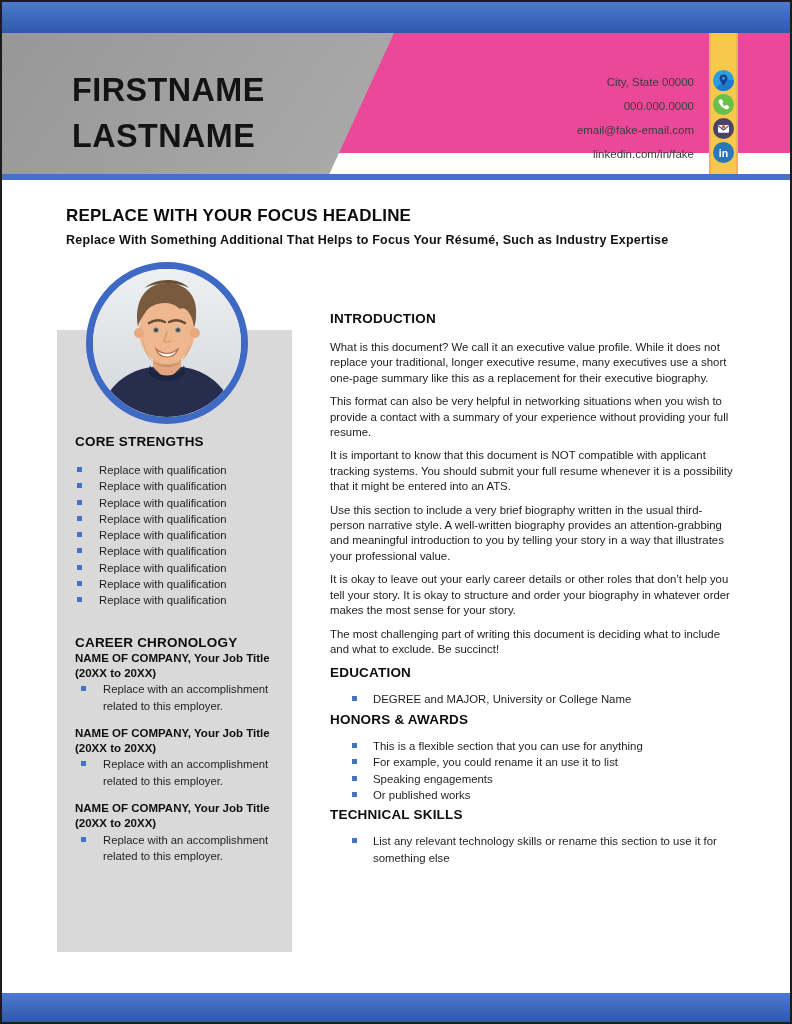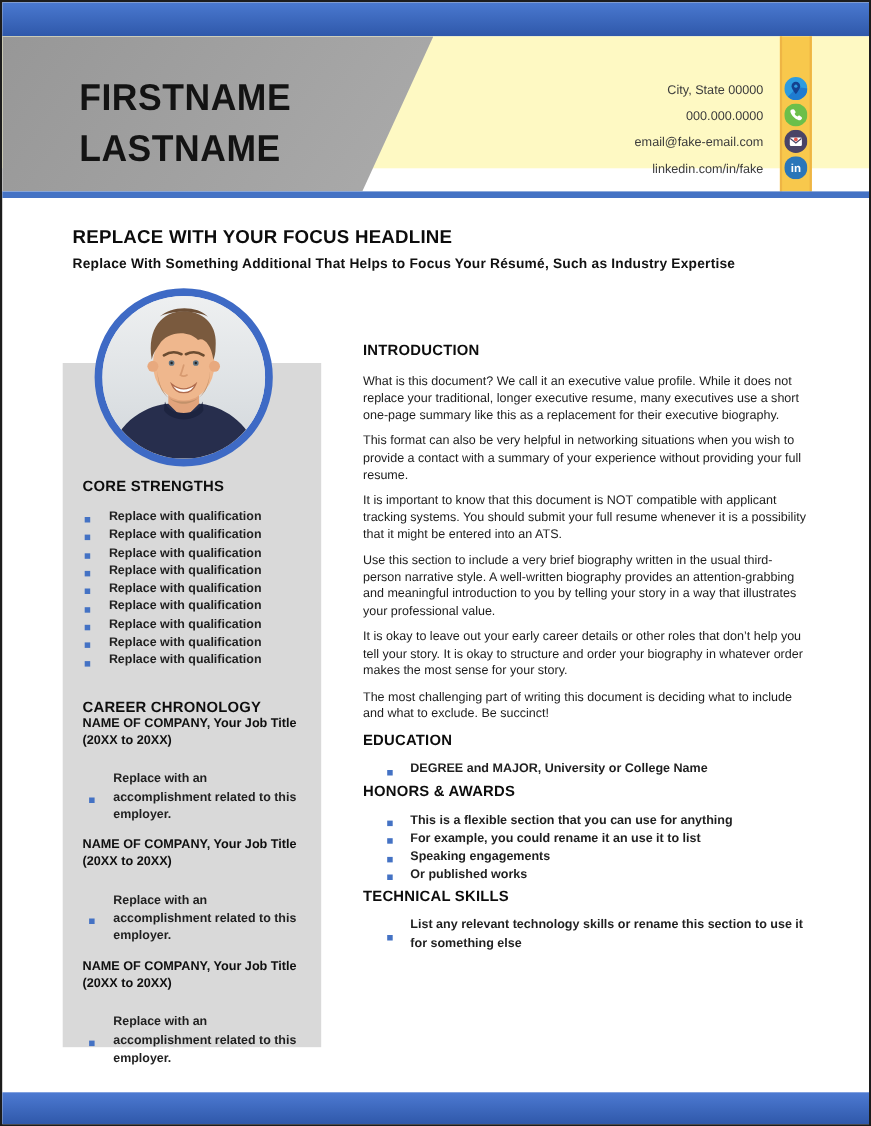--- a/index.html
+++ b/index.html
@@ -7,21 +7,21 @@
     position:relative;width:792px;height:1024px;box-sizing:border-box;
     border:2px solid #1c1c1c;background:#ffffff;overflow:hidden;
     font-family:"Liberation Sans",sans-serif;color:#1d1d1d;
   }
   
   .top-bar{position:absolute;left:0;top:0;width:100%;height:31px;
     background:linear-gradient(#4a79d0,#2f58aa);}
   .bottom-bar{position:absolute;left:0;bottom:0;width:100%;height:29px;
     background:linear-gradient(#4d7ad2,#2f58aa);}
   
-  .header{position:absolute;left:0;top:31px;width:100%;height:120px;background:#fef9c3;}
+  .header{position:absolute;left:0;top:31px;width:100%;height:120px;background:#ec4899;}
   .gray-shape{position:absolute;left:0;top:0;width:392px;height:141px;
     background:linear-gradient(125deg,#979797,#ababab);
     clip-path:polygon(0 0,100% 0,83.5% 100%,0 100%);}
   .name-block{position:absolute;left:70px;top:33px;font-weight:bold;color:#131313;
     font-size:34px;line-height:46px;letter-spacing:.5px;transform:scaleX(.95);
     transform-origin:left top;white-space:nowrap;}
   .contact-block{position:absolute;right:96px;top:37px;text-align:right;
     font-size:11.5px;color:#3c3c3c;line-height:24px;}
   .gold-strip{position:absolute;right:52px;top:0;width:29px;height:141px;
     background:#f8c84c;border-left:2px solid #eeb544;border-right:2px solid #eeb544;
@@ -39,27 +39,27 @@
   .photo{position:absolute;left:84px;top:260px;width:148px;height:148px;
     border-radius:50%;border:7px solid #3e6ac5;overflow:hidden;background:#e8eaec;}
   .photo svg{display:block;}
   
   .sidebar{position:absolute;left:55px;top:328px;width:235px;height:622px;
     background:#d9d9d9;box-sizing:border-box;padding:104px 15px 0 18px;}
   .side-h{margin:0 0 12px 0;font-size:13.5px;line-height:16px;font-weight:bold;
     color:#0d0d0d;letter-spacing:.2px;}
   .side-h.career{margin-top:26px;margin-bottom:0;}
   ul.blist{list-style:none;margin:0;padding:0;}
-  ul.blist li{display:flex;align-items:center;font-size:11.3px;
-    line-height:16.3px;color:#1f1f1f;font-weight:bold;}
+  ul.blist li{display:flex;align-items:flex-start;font-size:11.3px;
+    line-height:16.3px;color:#1f1f1f;}
   .sq{width:5px;height:5px;background:#4472c4;flex:0 0 5px;margin-top:5px;}
   .core-list .sq{margin-left:2px;margin-right:17px;}
   .entry{margin-bottom:12px;}
   .entry-title{font-size:11.5px;font-weight:bold;line-height:15.3px;color:#0f0f0f;}
-  .entry ul.blist{margin-top:19px;}
+  .entry ul.blist{margin-top:0;}
   .entry .sq{margin-left:6px;margin-right:17px;}
   
   .main{position:absolute;left:328px;top:309px;width:404px;}
   .main-h{margin:0 0 13px 0;font-size:13.5px;line-height:16px;font-weight:bold;
     color:#0d0d0d;letter-spacing:.2px;}
   .main-h.tight{margin-bottom:10px;}
   .main p{margin:0 0 8px 0;font-size:11.4px;line-height:15.4px;color:#1c1c1c;}
   .section{margin-top:4px;}
   .main ul.blist li{font-size:11.4px;line-height:16.4px;}
   .main .sq{margin-left:22px;margin-right:16px;}

